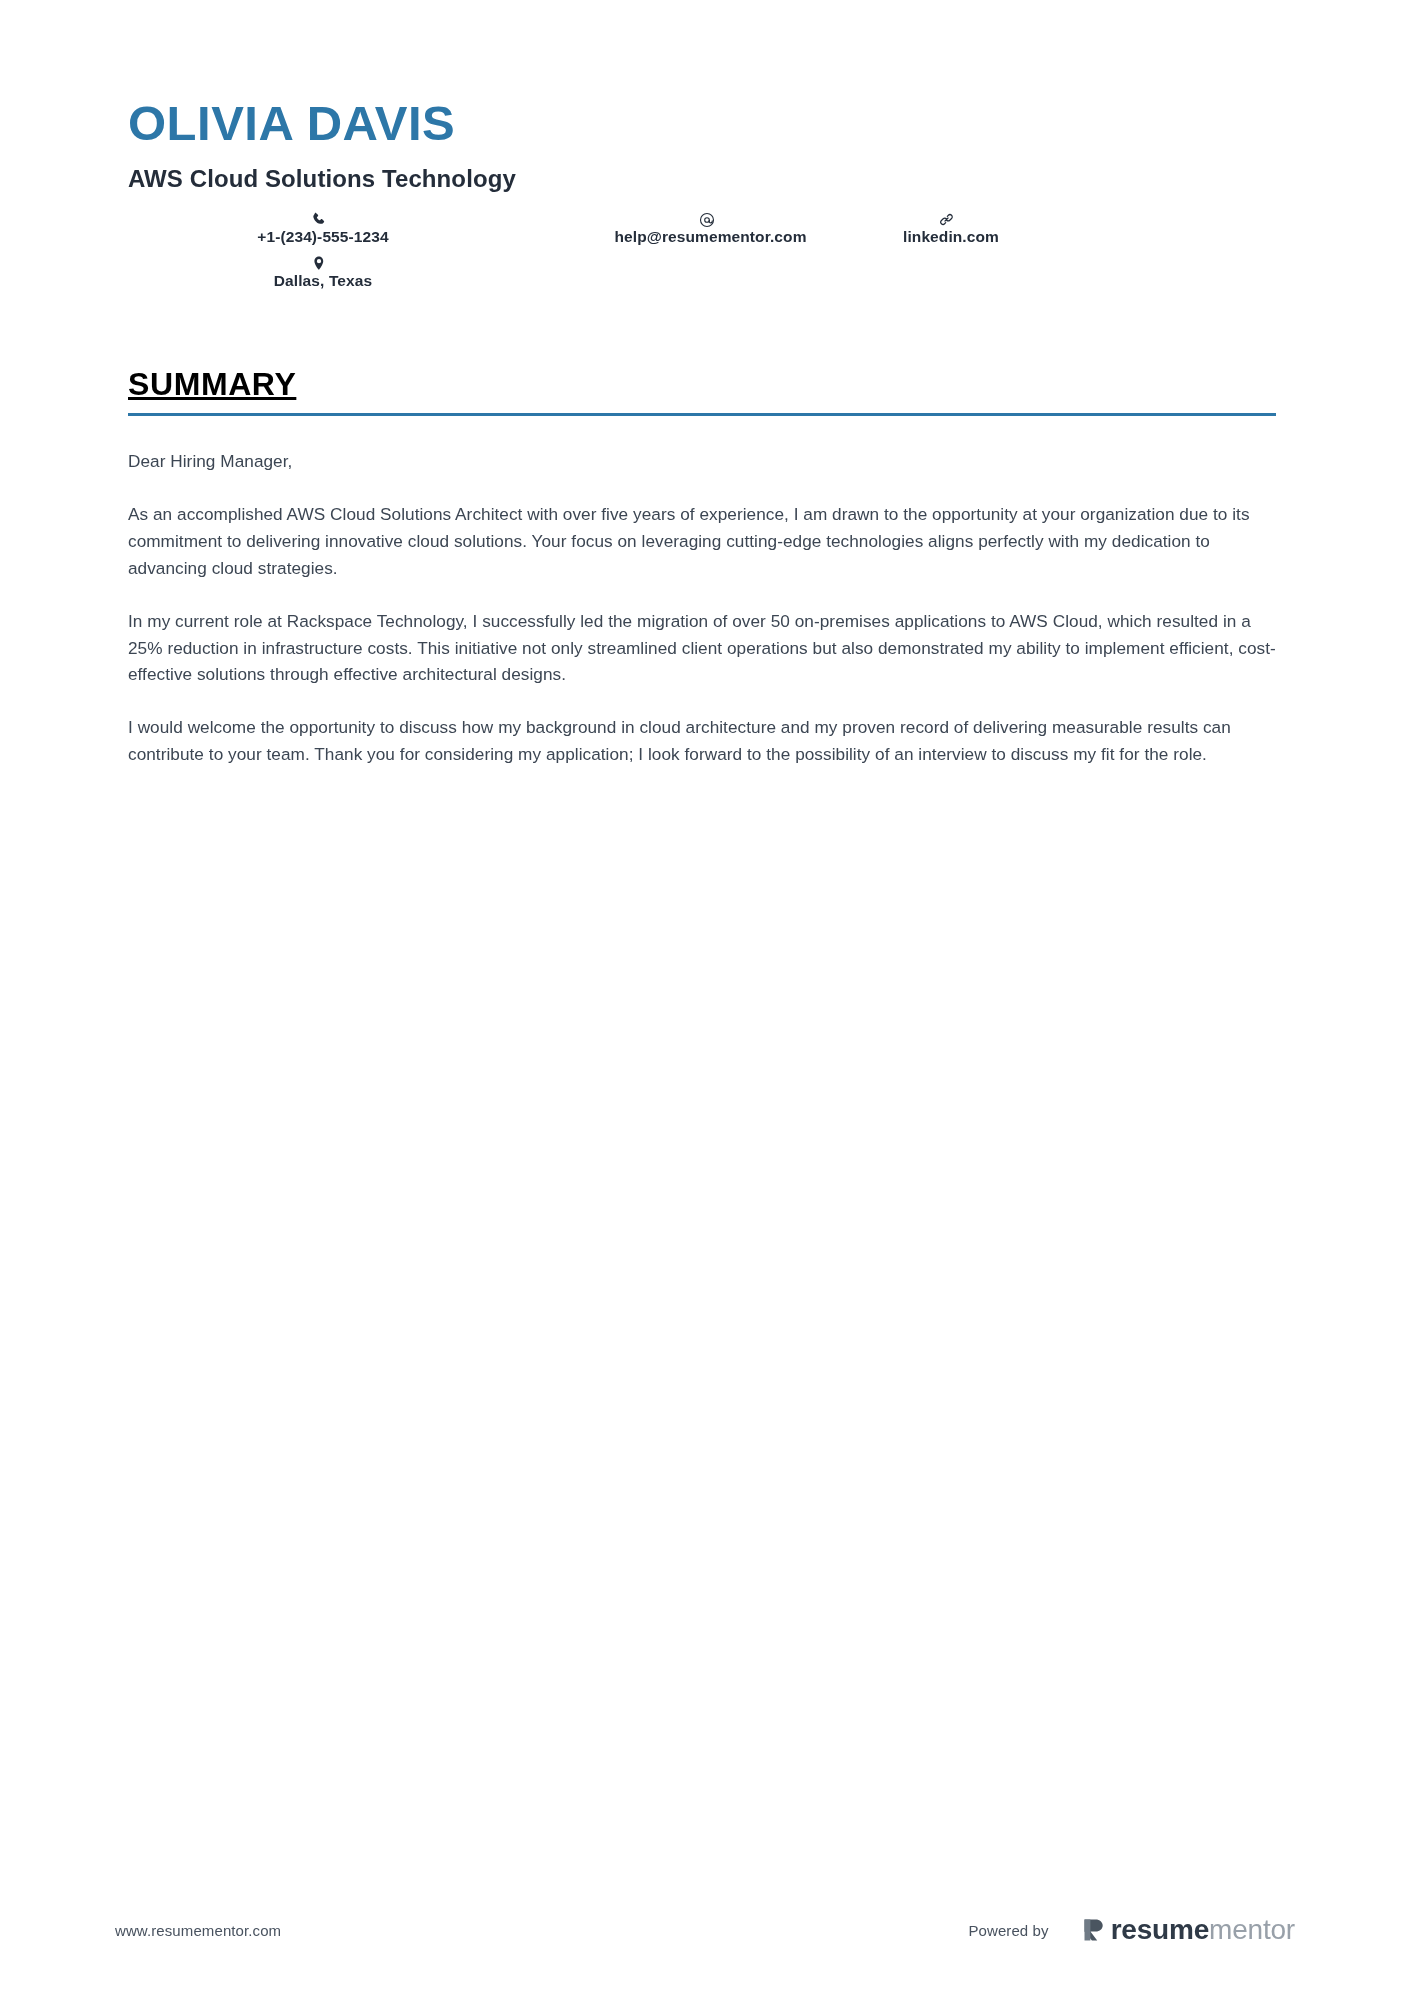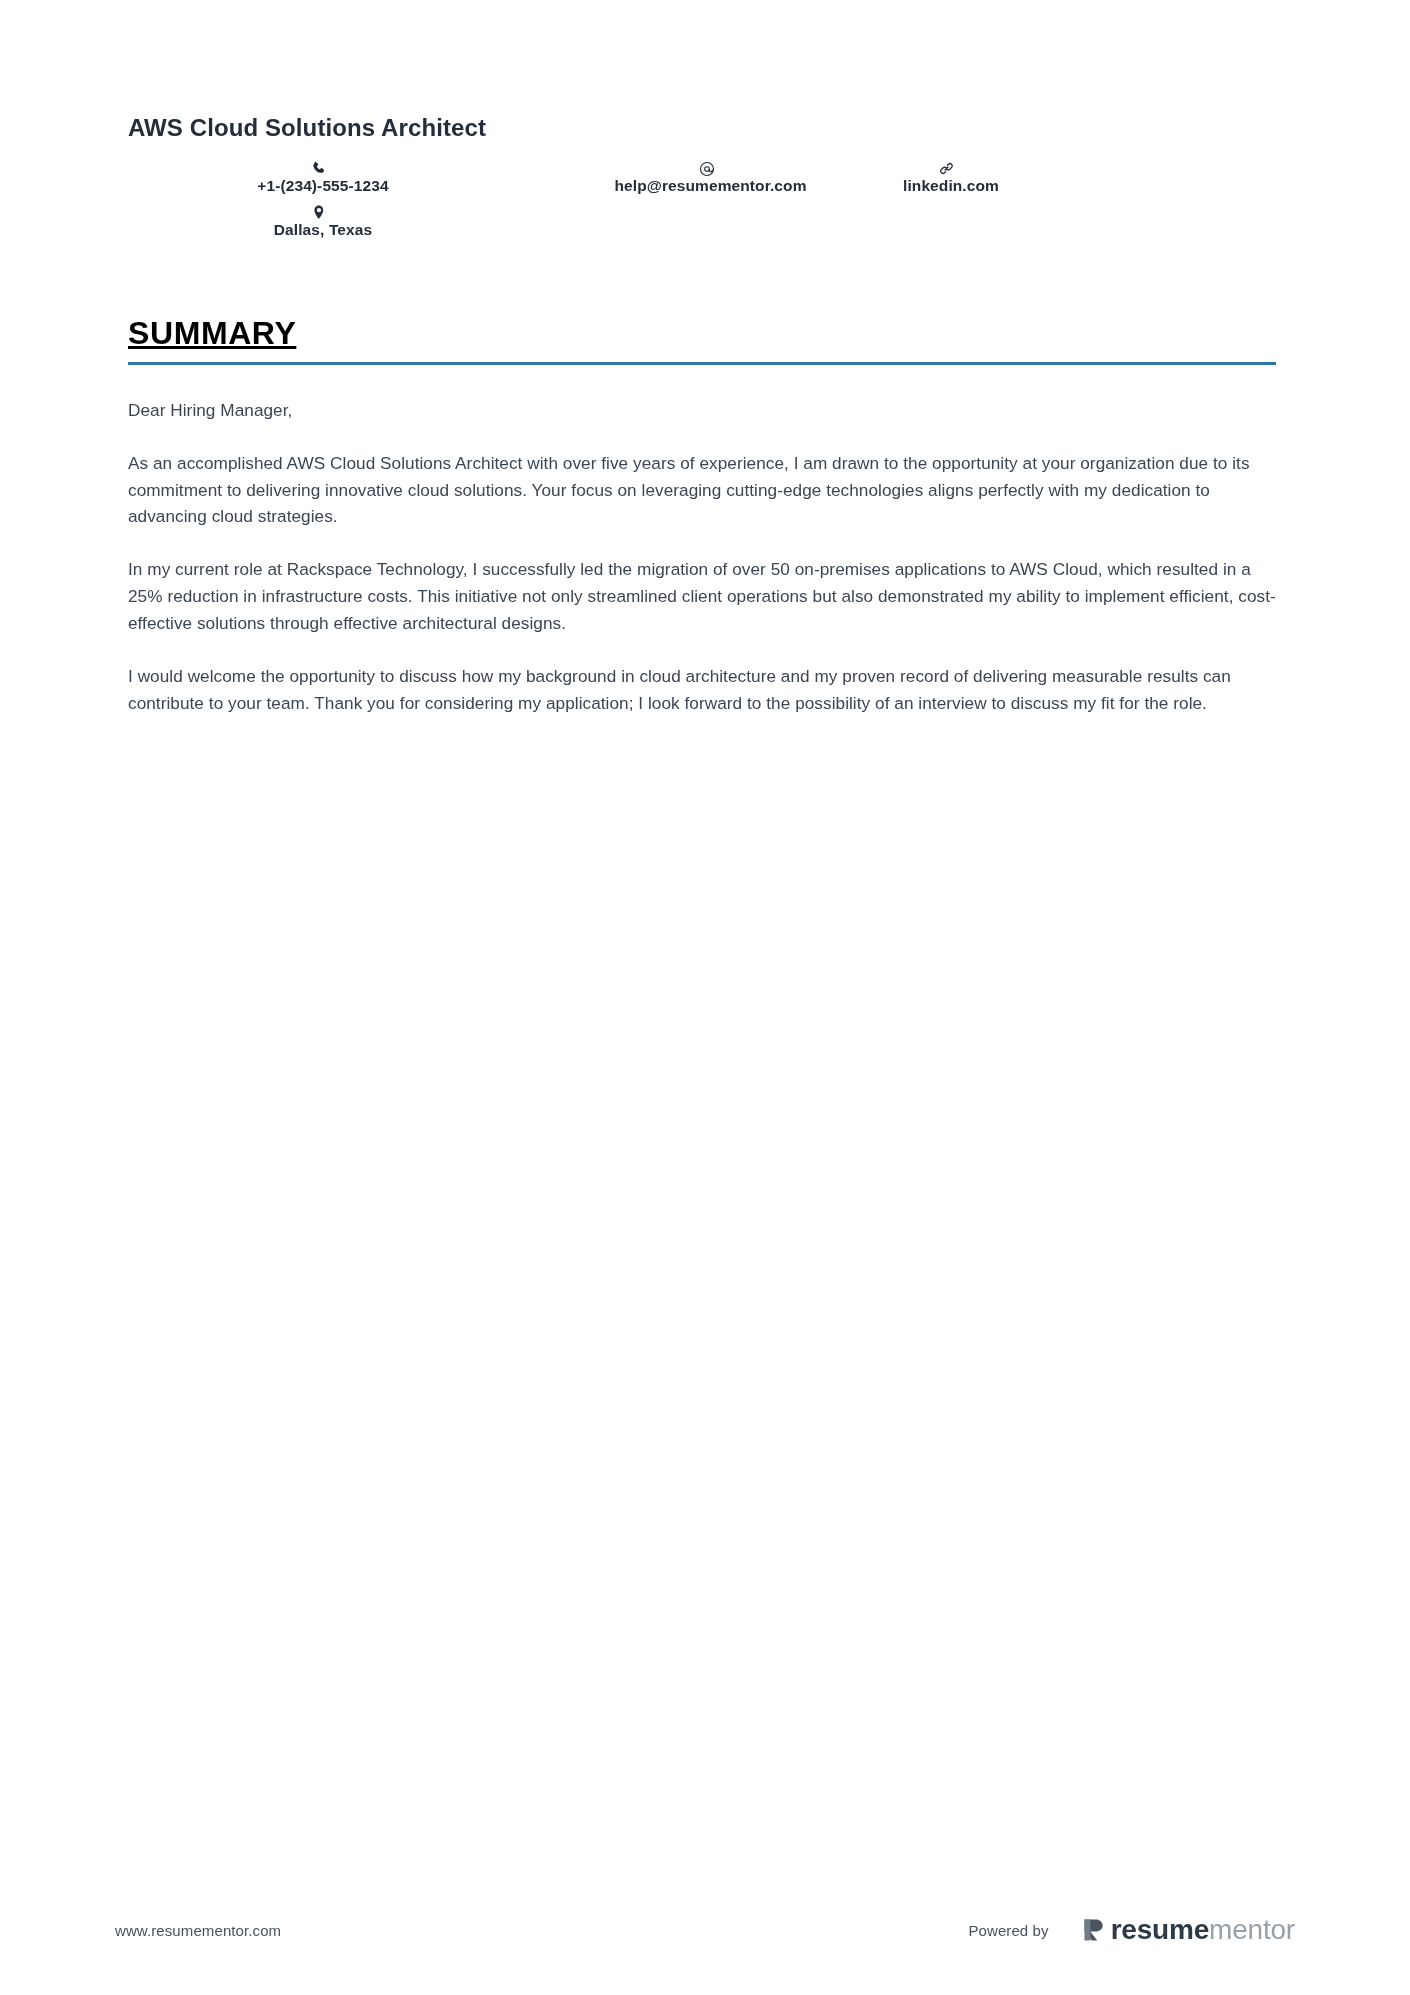--- a/index.html
+++ b/index.html
@@ -170,21 +170,22 @@
   }
 </style>
 </head>
 <body>
 
 <div class="page">
 
   <div class="content">
 
     <div class="header">
-      <div class="job-title">AWS Cloud Solutions Architect</div>
+      <h1 class="name">OLIVIA DAVIS</h1>
+      <div class="job-title">AWS Cloud Solutions Technology</div>
 
       <div class="contact-block">
 
         <div class="contact-row">
 
           <div class="contact-item c-phone">
             <span class="c-ico">
               <svg width="15" height="15" viewBox="0 0 16 16" fill="currentColor">
                 <path d="M3.1 1.2c.4-.4 1-.4 1.4 0l1.8 1.8c.4.4.4 1 0 1.4l-.9.9c-.2.2-.2.5-.1.7.5 1 1.5 2.1 2.6 2.8.2.2.5.1.7-.1l.9-.9c.4-.4 1-.4 1.4 0l1.8 1.8c.4.4.4 1 0 1.4l-1 1c-.6.6-1.5.8-2.3.5C7 12.8 5 11.4 3.6 9.6 2.4 8.1 1.6 6.5 1.4 5.1c-.1-.8.2-1.6.8-2.1l.9-1.8z"></path>
               </svg>

